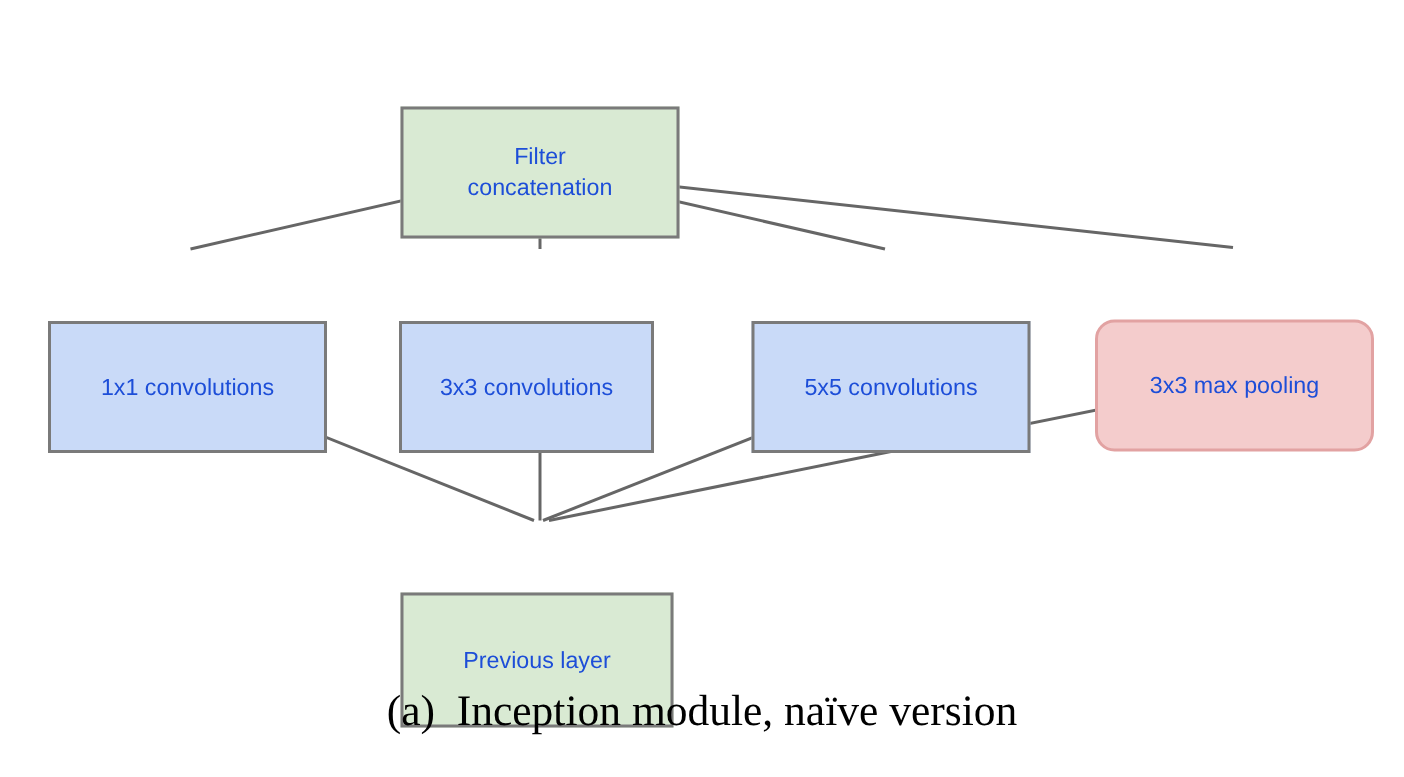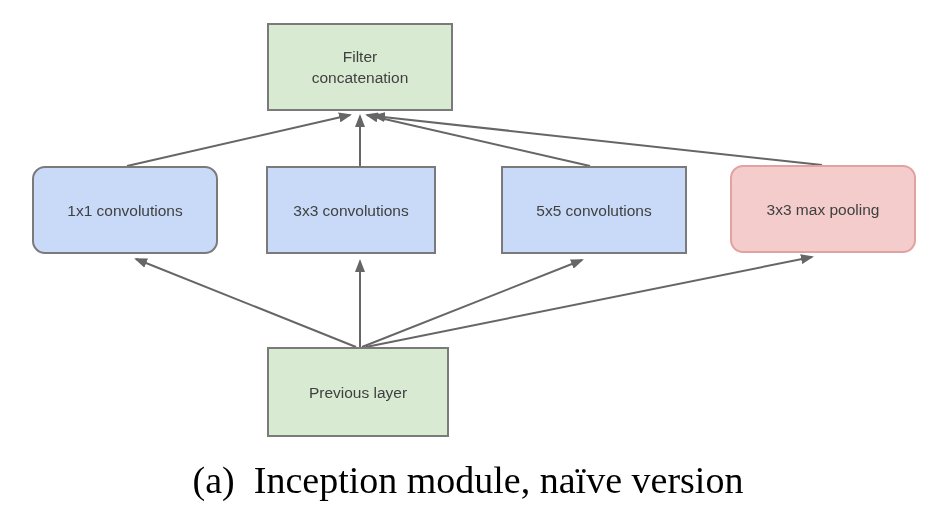--- a/index.html
+++ b/index.html
@@ -12,50 +12,51 @@
     overflow: hidden;
   }
   .node {
     position: absolute;
     display: flex;
     align-items: center;
     justify-content: center;
     text-align: center;
     font-size: 15.5px;
     line-height: 21px;
-    color: #404040;
+    color: #1d4ed8;
     white-space: pre-line;
     box-sizing: border-box;
+    margin-top: 48px;
   }
   .node-green { background: #d9ead3; border: 2px solid #7a7a7a; }
   .node-blue  { background: #c9daf8; border: 2px solid #7a7a7a; }
   .node-red   { background: #f4cccc; border: 2px solid #e2a2a2; }
 
   #n-concat  { left: 267px; top: 23px;  width: 186px; height: 88px; }
-  #n-conv1   { left: 32px;  top: 166px; width: 186px; height: 88px; border-radius: 13px; }
+  #n-conv1   { left: 32px;  top: 166px; width: 186px; height: 88px; }
   #n-conv3   { left: 266px; top: 166px; width: 170px; height: 88px; }
   #n-conv5   { left: 501px; top: 166px; width: 186px; height: 88px; text-align: center; }
   #n-maxpool { left: 730px; top: 165px; width: 186px; height: 88px; border-radius: 13px; }
   #n-prev    { left: 267px; top: 347px; width: 182px; height: 90px; }
 
   #edges {
     position: absolute;
     left: 0; top: 0;
     width: 936px; height: 518px;
     pointer-events: none;
   }
   #edges line { stroke: #666666; stroke-width: 2; }
 
   #caption {
     position: absolute;
     left: 0; right: 0;
     top: 458px;
     text-align: center;
     font-family: "Liberation Serif", serif;
-    font-size: 38px;
+    font-size: 29px;
     color: #000000;
     white-space: pre;
   }
 </style>
 </head>
 <body>
 
 <div id="figure">
 
   <svg id="edges" viewBox="0 0 936 518" xmlns="http://www.w3.org/2000/svg">

